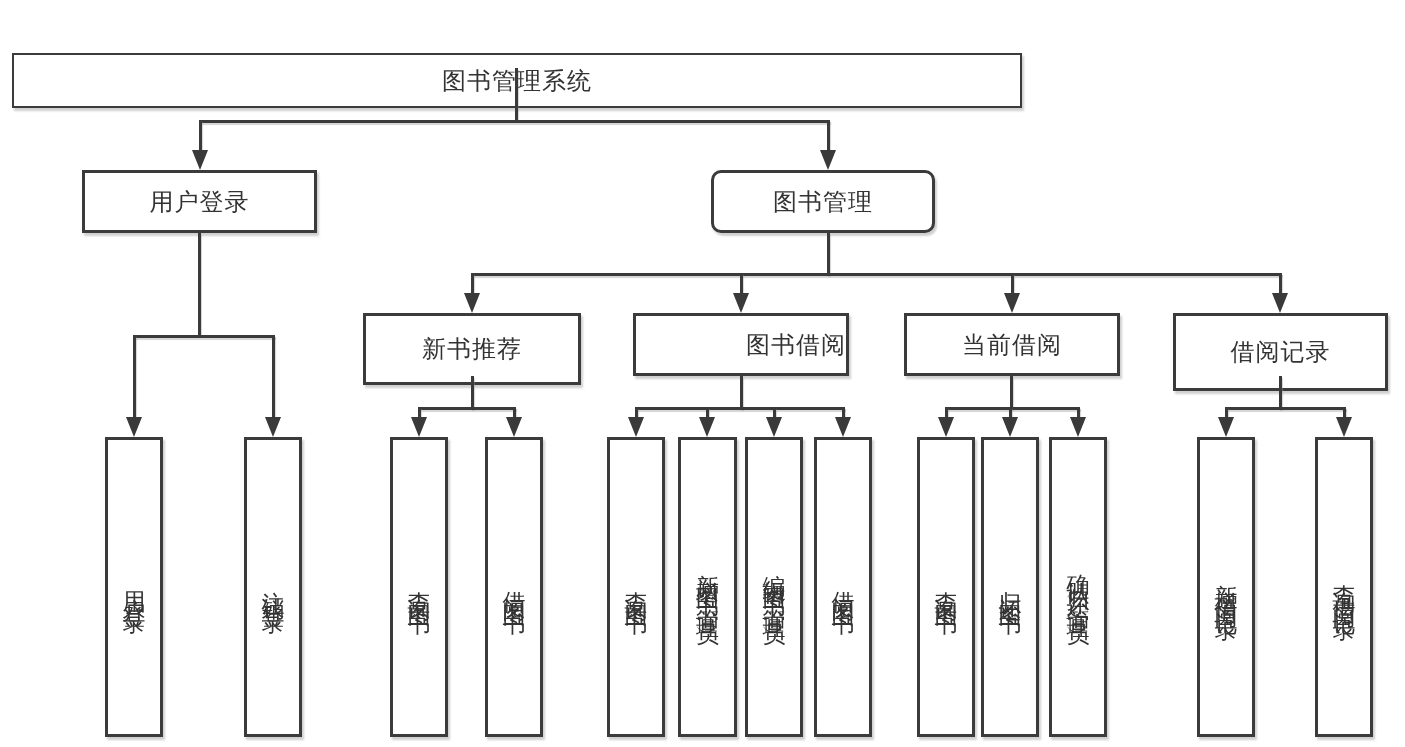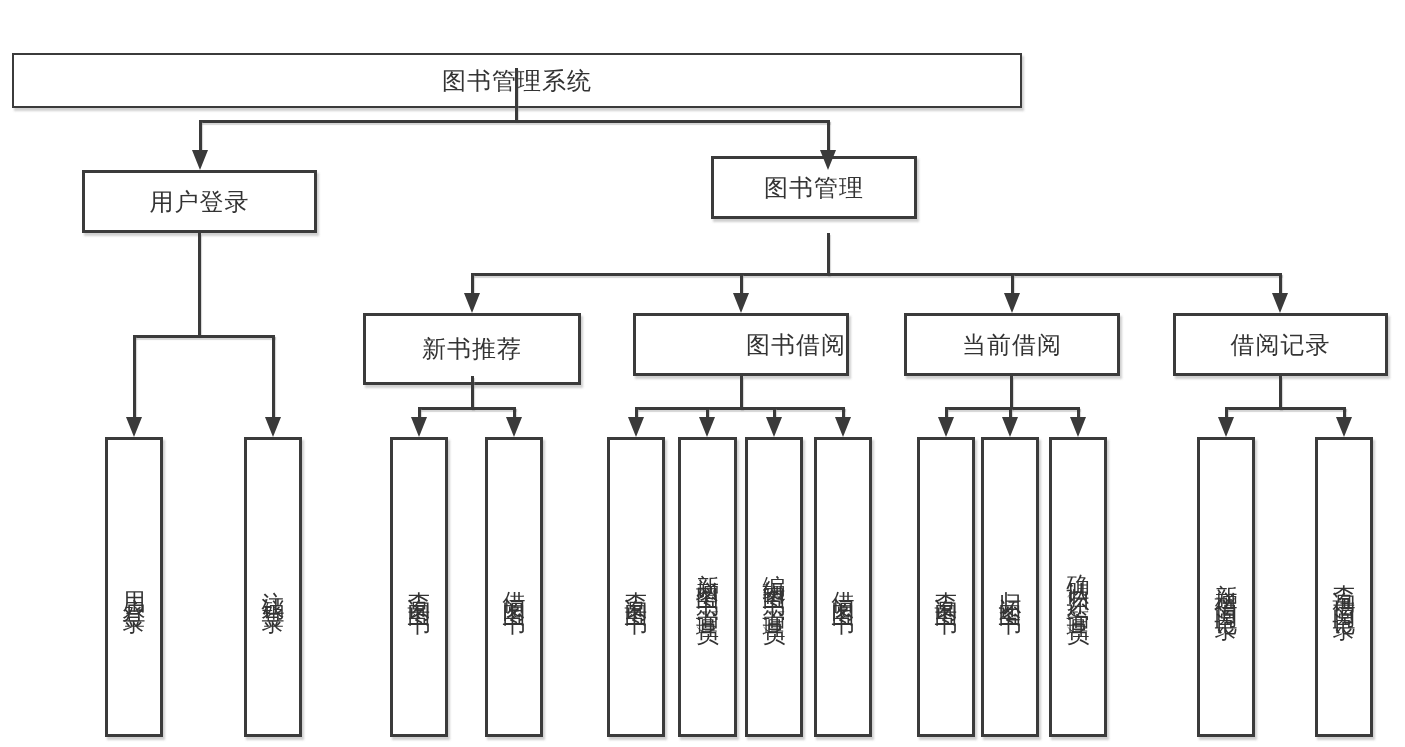--- a/index.html
+++ b/index.html
@@ -66,34 +66,34 @@
 
 <div class="stage">
 
   <div class="box root" style="left:12px; top:13px; width:1010px; height:55px;">
     <span class="lbl">图书管理系统</span>
   </div>
 
   <div class="box" style="left:82px; top:170px; width:235px; height:63px;">
     <span class="lbl">用户登录</span>
   </div>
-  <div class="box" style="left:711px; top:156px; width:206px; height:63px;">
+  <div class="box" style="left:711px; top:170px; width:224px; height:63px;border-radius:10px;">
     <span class="lbl">图书管理</span>
   </div>
 
   <div class="box" style="left:363px; top:313px; width:218px; height:72px;">
     <span class="lbl">新书推荐</span>
   </div>
   <div class="box" style="left:633px; top:313px; width:216px; height:63px;justify-content:flex-end;">
     <span class="lbl">图书借阅</span>
   </div>
   <div class="box" style="left:904px; top:313px; width:216px; height:63px;">
     <span class="lbl">当前借阅</span>
   </div>
-  <div class="box" style="left:1173px; top:313px; width:215px; height:63px;">
+  <div class="box" style="left:1173px; top:313px; width:215px; height:78px;">
     <span class="lbl">借阅记录</span>
   </div>
 
   <div class="box leaf" style="left:105px; top:437px; width:58px; height:300px;">
     <span class="lbl">用户登录</span>
   </div>
   <div class="box leaf" style="left:244px; top:437px; width:58px; height:300px;">
     <span class="lbl">注销登录</span>
   </div>
 

